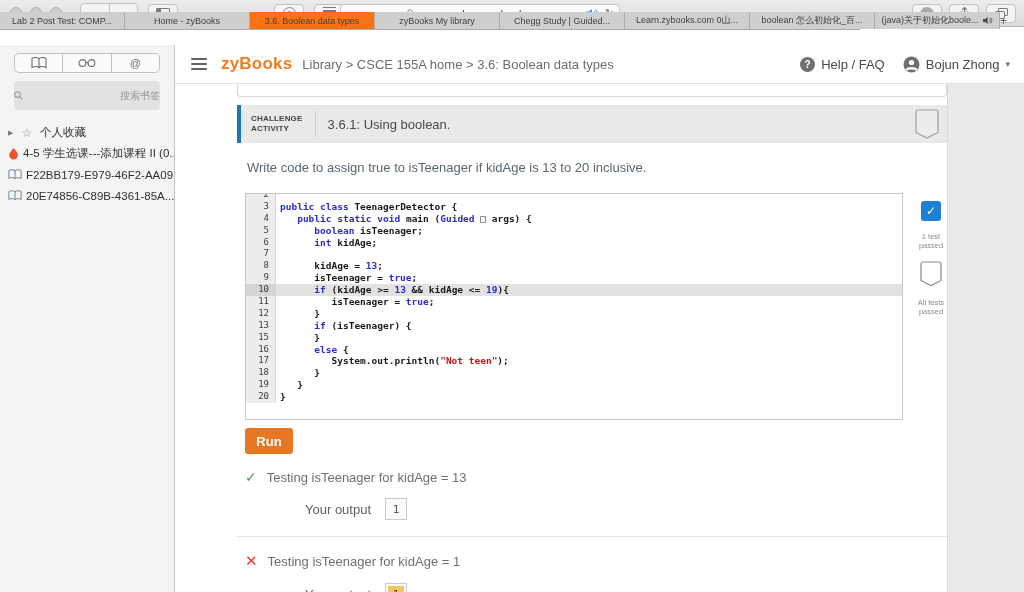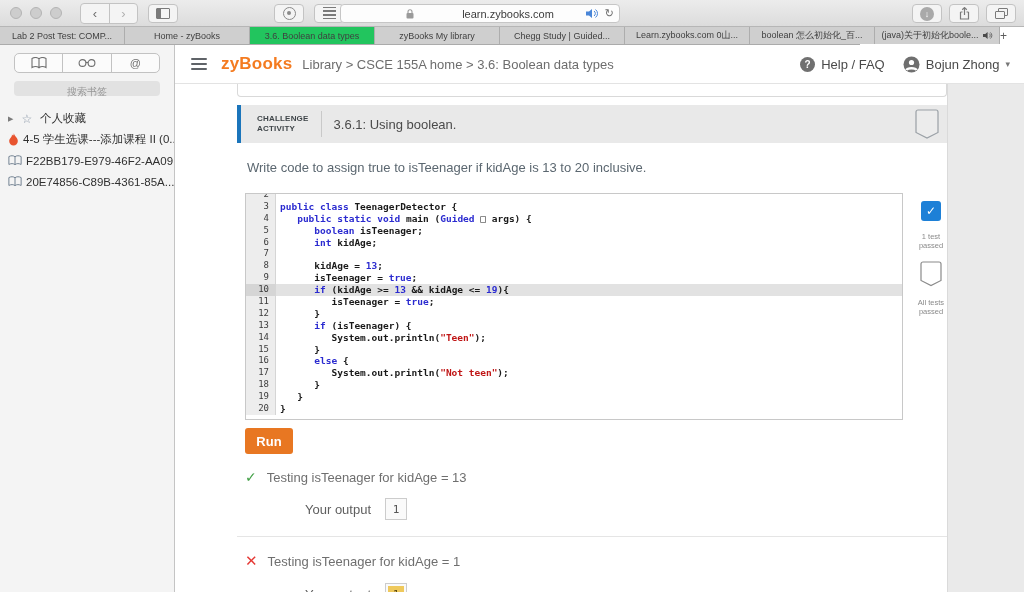--- a/index.html
+++ b/index.html
@@ -30,36 +30,36 @@
   .reload { color:#6e6e6e; font-size:11px; }
   .chrome-right { position:absolute; right:8px; top:4px; display:flex; gap:7px; }
   .dl-circle { width:14px; height:14px; border-radius:50%; background:#a9a9a9; color:#fff; font-size:9px;
     display:flex; align-items:center; justify-content:center; }
   .tabsquares { position:relative; width:13px; height:11px; }
   .tabsquares i { position:absolute; border:1.4px solid #7a7a7a; border-radius:1px; width:10px; height:8px; background:#f4f4f4;}
   .tabsquares i:first-child { left:3px; top:0; }
   .tabsquares i:last-child { left:0; top:3px; }
 
   
-  .tabbar { position:absolute; top:27px; left:0; width:860px; height:18px; background:#cfcfcf;
+  .tabbar { position:absolute; top:12px; left:0; width:860px; height:18px; background:#cfcfcf;
     display:flex; border-bottom:1px solid #ababab; }
   .tab { flex:0 0 125px; display:flex; align-items:center; justify-content:center; gap:4px;
     font-size:9px; color:#3f3f3f; border-right:1px solid #adadad; background:#cfcfcf;
     white-space:nowrap; overflow:hidden; }
-  .tab.active { background:#22c55e; }
+  .tab.active { background:#f97316; }
   .newtab { flex:1; display:flex; align-items:center; justify-content:center; color:#5c5c5c; font-size:12px; }
 
   
   .bm-sidebar { position:absolute; top:45px; left:0; width:175px; bottom:0; background:#f4f4f4;
     border-right:1px solid #c4c4c4; }
   .segctl { margin:8px 14px 0 14px; display:flex; border:1px solid #c2c2c2; border-radius:5px; background:#fbfbfb; height:20px; }
   .seg { flex:1; display:flex; align-items:center; justify-content:center; color:#6f6f6f; font-size:11px; }
   .seg + .seg { border-left:1px solid #c2c2c2; }
-  .bm-search { margin:8px 14px 0 14px; height:15px; background:#e2e2e2; border-radius:4px;
-    display:flex; align-items:center; justify-content:space-between; gap:4px; color:#979797; font-size:10px;flex-direction:column; }
+  .bm-search { margin:8px 14px 0 14px; height:29px; background:#e2e2e2; border-radius:4px;
+    display:flex; align-items:center; justify-content:space-between; gap:4px; color:#979797; font-size:10px; }
   .bm-list { margin-top:12px; }
   .bm-item { display:flex; align-items:center; height:21px; padding-left:8px; font-size:11.5px; color:#303030;
     white-space:nowrap; overflow:hidden; }
   .bm-item .disc { width:10px; font-size:7px; color:#7c7c7c; }
   .bm-item .bicon { width:18px; display:flex; justify-content:center; margin-right:4px; color:#6f7f90; }
 
   
   .webview { position:absolute; top:45px; left:175px; width:849px; bottom:0; background:#fff; }
   .zyheader { height:39px; background:#fff; border-bottom:1px solid #e3e3e3; display:flex; align-items:center; position:relative; }
   .hamburger { margin-left:16px; width:16px; display:flex; flex-direction:column; gap:3px; }
@@ -74,21 +74,21 @@
   .caret { font-size:9px; color:#777; }
 
   .zybody { position:absolute; top:39px; left:0; right:0; bottom:0; background:#fff; overflow:hidden; }
   .gray-strip { position:absolute; top:0; bottom:0; left:772px; right:0; background:#eaeaea; border-left:1px solid #dadada; }
 
   .prev-card { position:absolute; left:62px; top:0; width:710px; height:13px; background:#fff;
     border:1px solid #d9d9d9; border-top:none; border-radius:0 0 4px 4px; }
 
   .activity { position:absolute; left:62px; top:21px; width:710px; }
   .act-header { height:38px; background:#e9e9e9; border-left:4px solid #1b75bb; display:flex; align-items:center; position:relative; }
-  .kicker { margin-left:16px; font-size:8px; font-weight:bold; color:#3f4549; line-height:1.3; letter-spacing:0.2px; }
+  .kicker { margin-left:10px; font-size:8px; font-weight:bold; color:#3f4549; line-height:1.3; letter-spacing:0.2px; }
   .act-vdiv { width:1px; height:26px; background:#c9c9c9; margin:0 12px; }
   .act-title { font-size:13px; color:#4a4a4a; }
   .act-shield { position:absolute; right:8px; top:4px; }
   .instruction { margin:17px 0 0 10px; font-size:13px; color:#5b6770; }
 
   
   .editor { margin:18px 0 0 8px; width:658px; height:227px; border:1px solid #c8c8c8; background:#fff;
     font-family:"DejaVu Sans Mono","Liberation Mono",monospace; font-size:9.5px; overflow:hidden; position:relative; }
   .code-scroll { position:absolute; top:-5px; left:0; right:0; }
   .code-line { display:flex; height:11.9px; line-height:11.9px; white-space:pre; }
@@ -334,21 +334,20 @@
             <div class="code-line"><span class="gutter">4</span><span class="code-text"><span>   </span><span class="tk-k">public</span><span> </span><span class="tk-k">static</span><span> </span><span class="tk-k">void</span><span> main (</span><span class="tk-k">Guided</span><span> □ args) {</span></span></div>
             <div class="code-line"><span class="gutter">5</span><span class="code-text"><span>      </span><span class="tk-k">boolean</span><span> isTeenager;</span></span></div>
             <div class="code-line"><span class="gutter">6</span><span class="code-text"><span>      </span><span class="tk-k">int</span><span> kidAge;</span></span></div>
             <div class="code-line"><span class="gutter">7</span><span class="code-text"></span></div>
             <div class="code-line"><span class="gutter">8</span><span class="code-text"><span>      kidAge = </span><span class="tk-n">13</span><span>;</span></span></div>
             <div class="code-line"><span class="gutter">9</span><span class="code-text"><span>      isTeenager = </span><span class="tk-k">true</span><span>;</span></span></div>
             <div class="code-line hl"><span class="gutter">10</span><span class="code-text"><span>      </span><span class="tk-k">if</span><span> (kidAge &gt;= </span><span class="tk-n">13</span><span> &amp;&amp; kidAge &lt;= </span><span class="tk-n">19</span><span>){</span></span></div>
             <div class="code-line"><span class="gutter">11</span><span class="code-text"><span>         isTeenager = </span><span class="tk-k">true</span><span>;</span></span></div>
             <div class="code-line"><span class="gutter">12</span><span class="code-text"><span>      }</span></span></div>
             <div class="code-line"><span class="gutter">13</span><span class="code-text"><span>      </span><span class="tk-k">if</span><span> (isTeenager) {</span></span></div>
-            <div class="code-line"><span class="gutter">14</span><span class="code-text"><span>         System.out.println(</span><span class="tk-s">"Teen"</span><span>);</span></span></div>
             <div class="code-line"><span class="gutter">15</span><span class="code-text"><span>      }</span></span></div>
             <div class="code-line"><span class="gutter">16</span><span class="code-text"><span>      </span><span class="tk-k">else</span><span> {</span></span></div>
             <div class="code-line"><span class="gutter">17</span><span class="code-text"><span>         System.out.println(</span><span class="tk-s">"Not teen"</span><span>);</span></span></div>
             <div class="code-line"><span class="gutter">18</span><span class="code-text"><span>      }</span></span></div>
             <div class="code-line"><span class="gutter">19</span><span class="code-text"><span>   }</span></span></div>
             <div class="code-line"><span class="gutter">20</span><span class="code-text"><span>}</span></span></div>
           </div>
       </div>
 
       <div class="badges">

